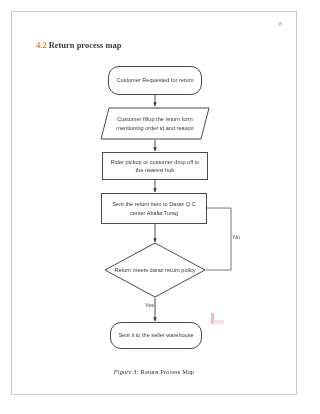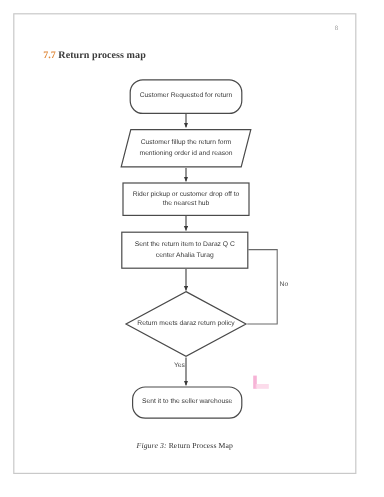--- a/index.html
+++ b/index.html
@@ -177,21 +177,21 @@
   }
 </style>
 </head>
 <body>
 
 <div id="page-sheet">
 
   <div id="page-number">8</div>
 
   <div id="section-heading">
-    <span class="num">7.7</span><span>Return process map</span>
+    <span class="num">4.2</span><span>Return process map</span>
   </div>
 
   <div id="flowchart">
 
     <svg width="286" height="384" viewBox="0 0 286 384">
       <defs>
         <marker id="arrowhead" markerWidth="5" markerHeight="5" refX="4.2" refY="2" orient="auto" markerUnits="strokeWidth">
           <path d="M0,0 L4.6,2 L0,4 z" fill="#3a3a3a"></path>
         </marker>
       </defs>

